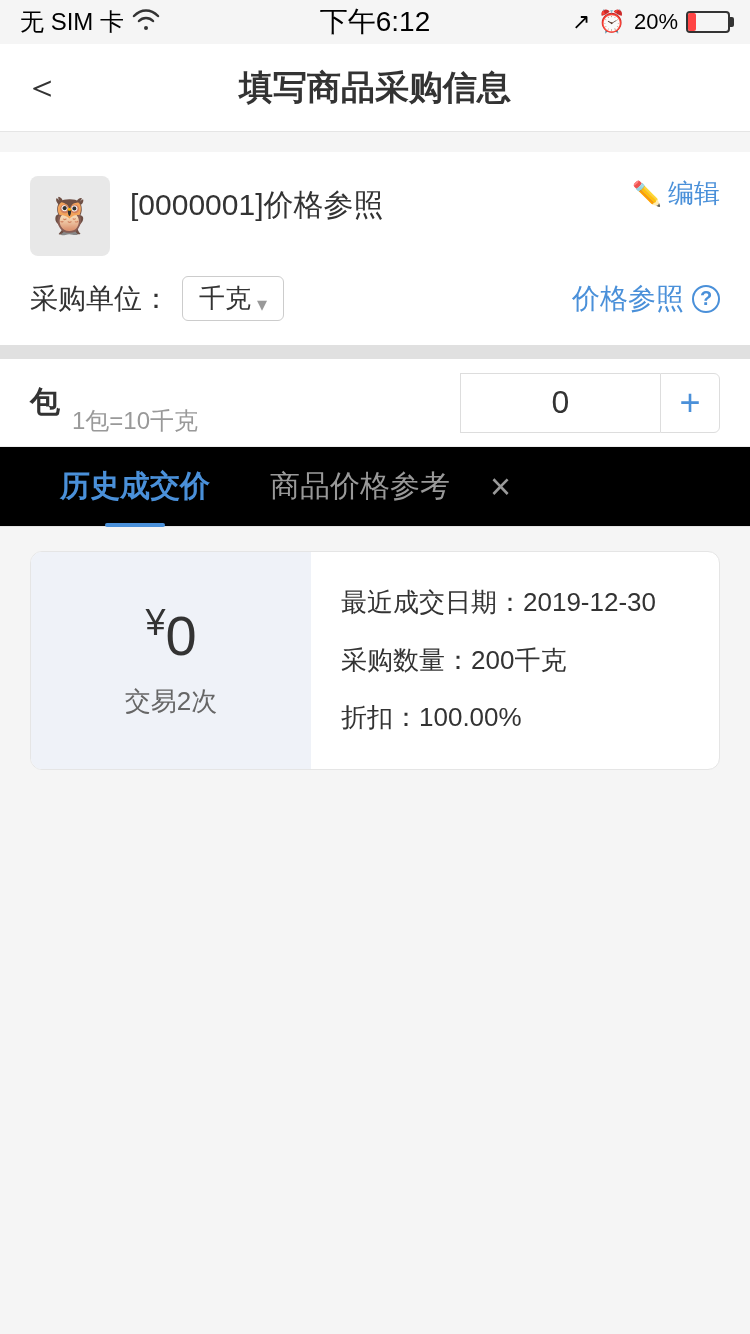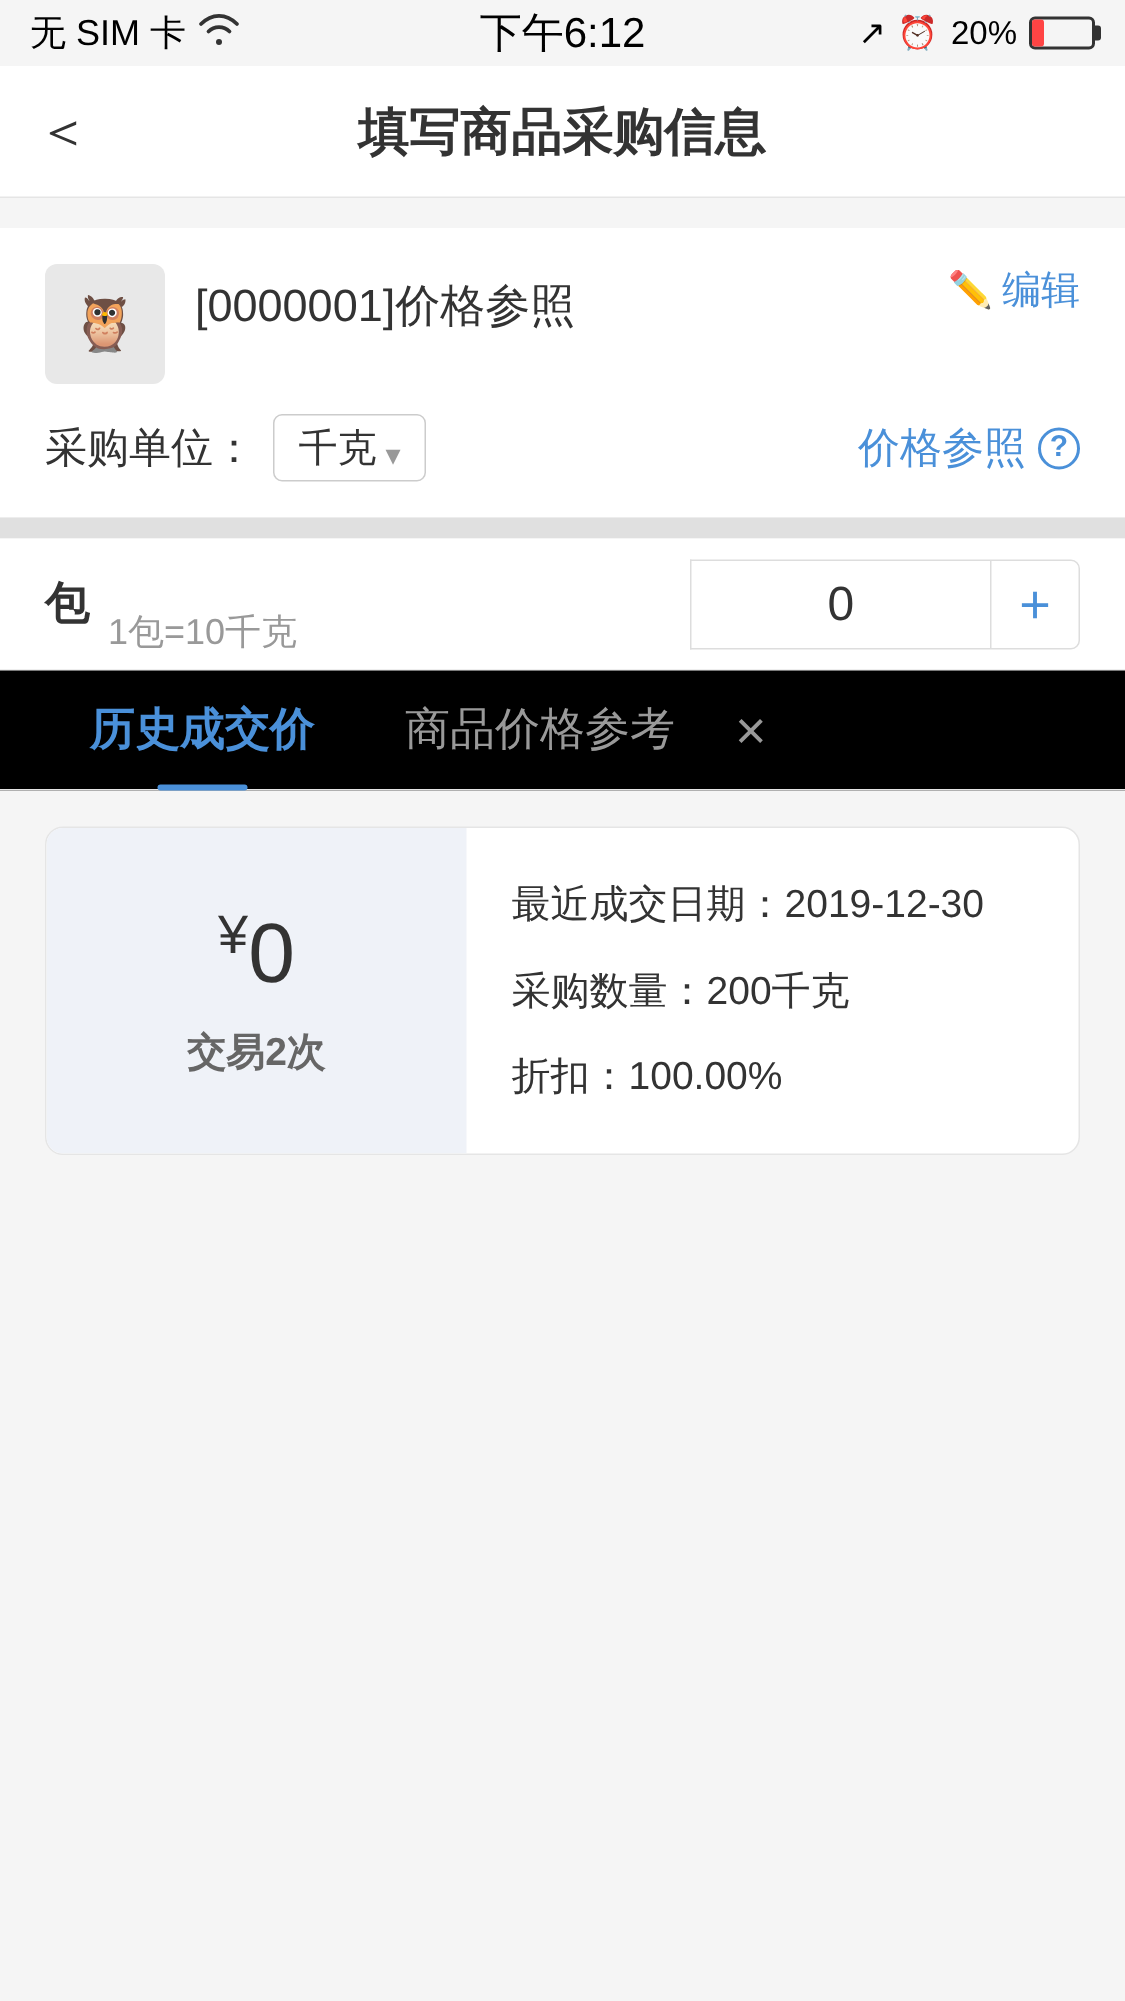--- a/index.html
+++ b/index.html
@@ -332,21 +332,20 @@
       color: #333;
     }
     .history-price .yen {
       font-size: 36px;
       vertical-align: super;
     }
     .history-trades {
       font-size: 26px;
       color: #666;
       margin-top: 16px;
-      font-weight: bold;
     }
     .history-card-right {
       flex: 1;
       padding: 30px 30px;
       display: flex;
       flex-direction: column;
       justify-content: center;
       gap: 16px;
     }
     .history-detail-row {

